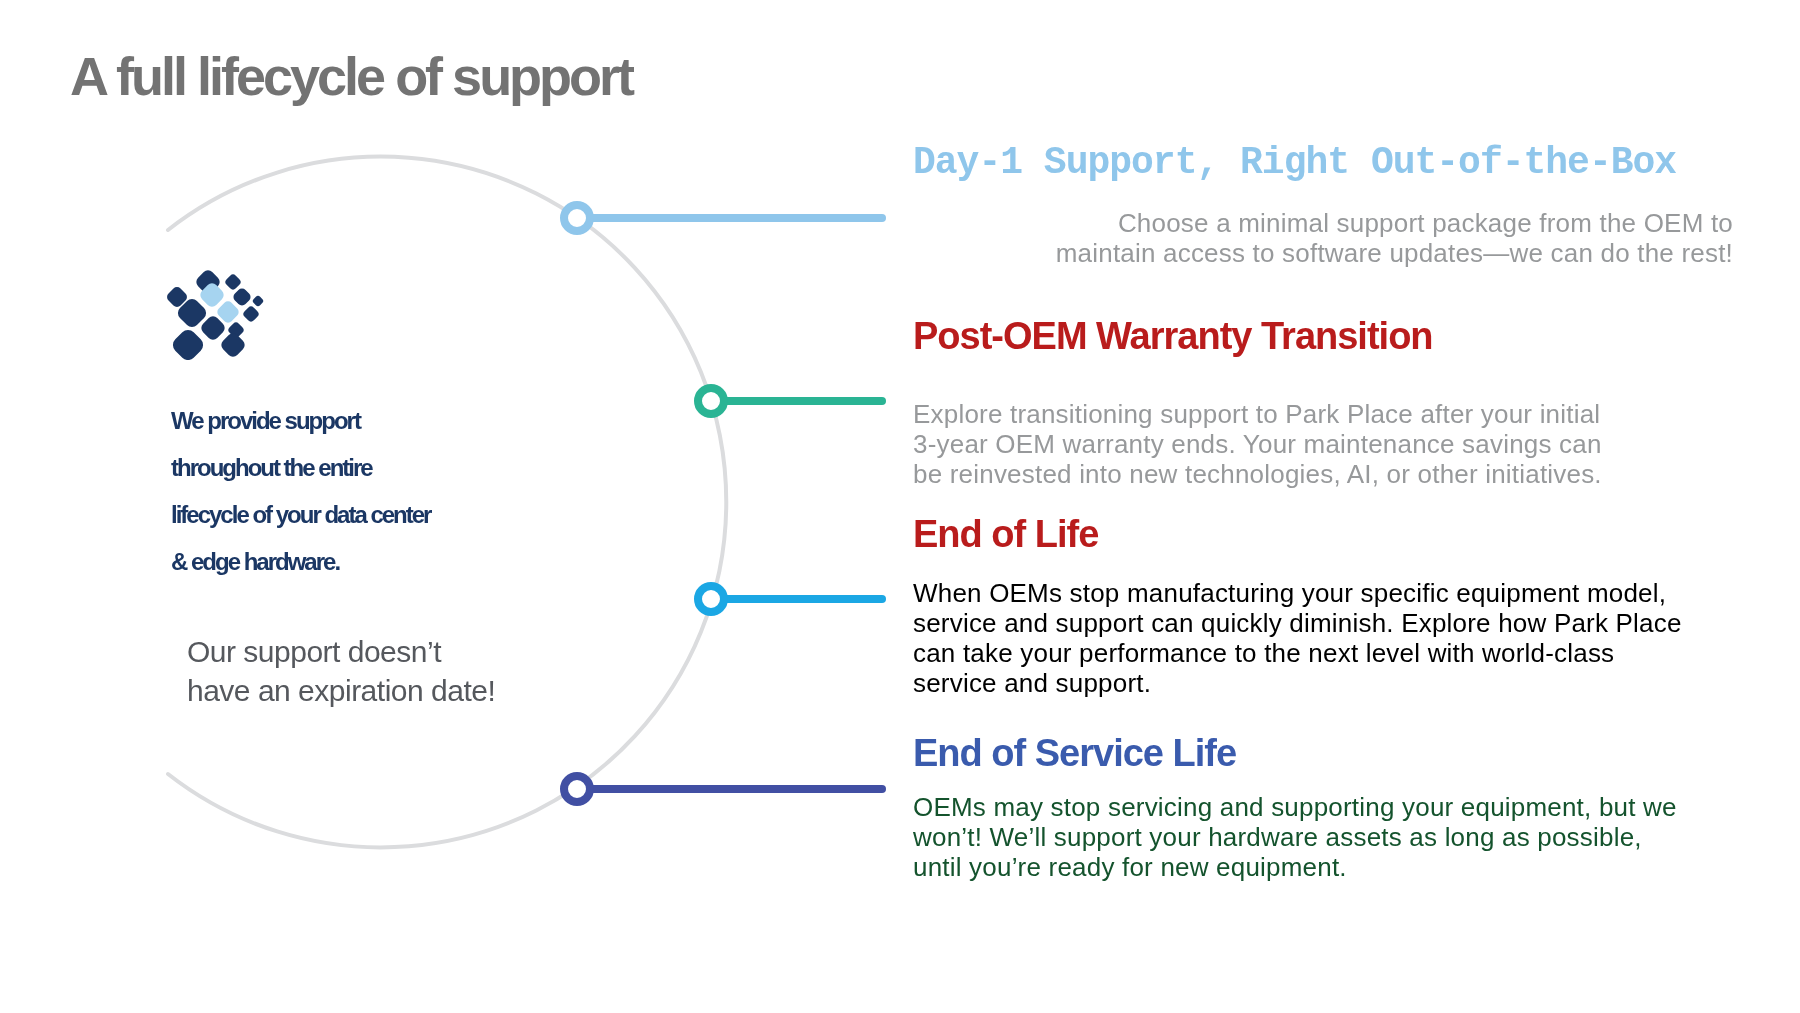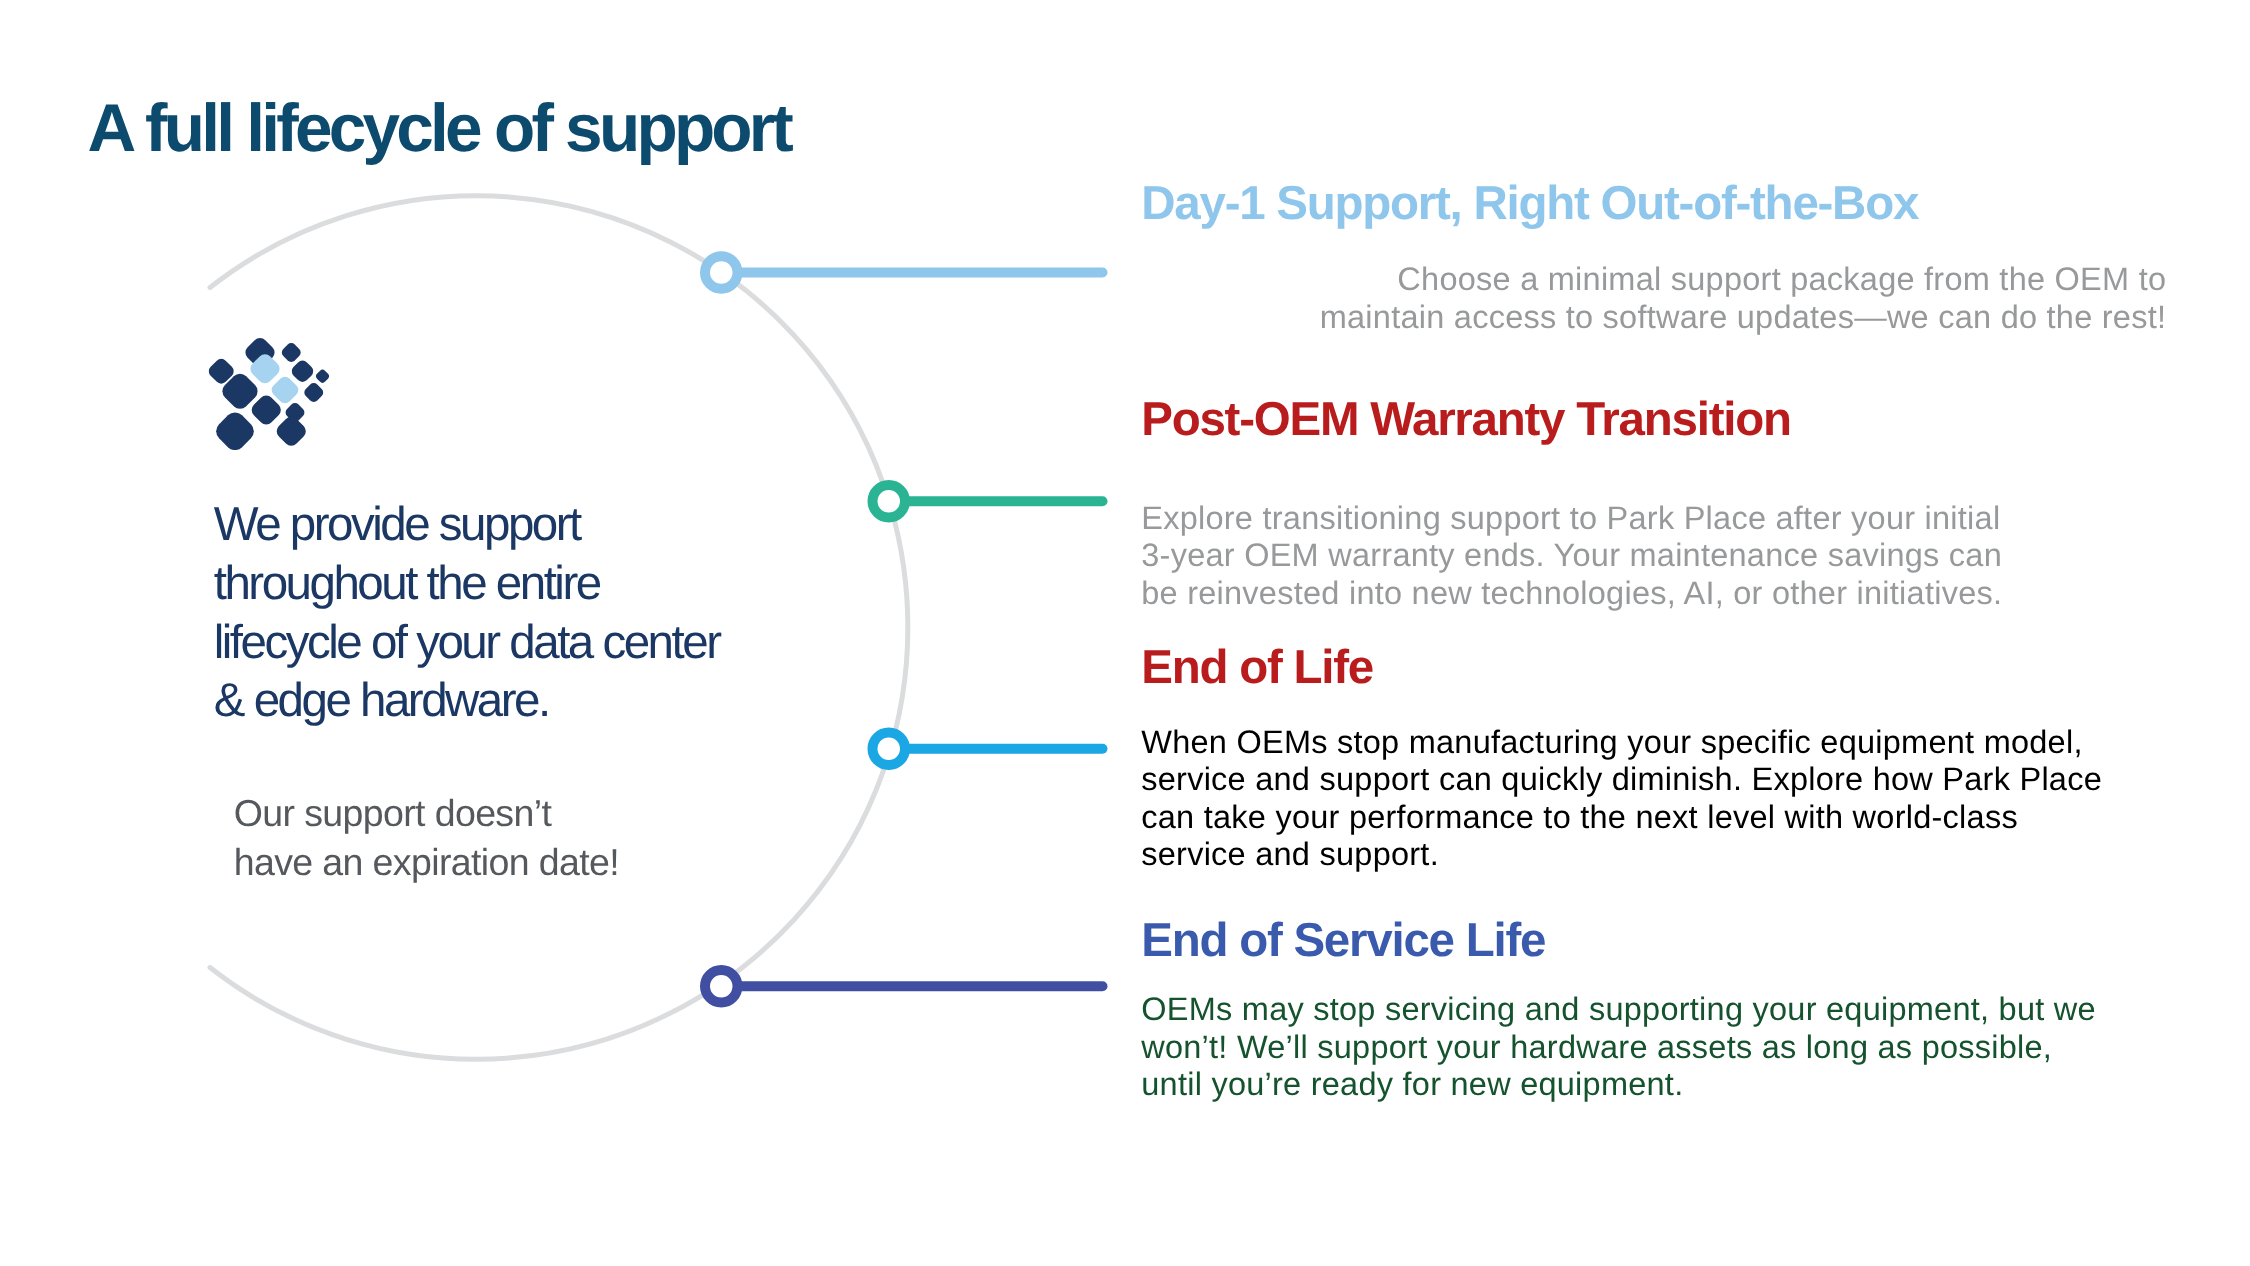--- a/index.html
+++ b/index.html
@@ -40,21 +40,21 @@
   #line-3 { left:711px; top:595px; width:175px; }
   #line-4 { left:577px; top:785px; width:309px; }
 
   
   #logo-svg { left:164px; top:268px; z-index:2; }
   .logo-navy { fill:#1B3764; }
   .logo-blue { fill:#A6D4F0; }
 
   #left-heading {
     left:171px; top:397px; width:560px;
-    font-size:38px; font-weight:normal; line-height:47px; letter-spacing:-2px;
+    font-size:24px; font-weight:bold; line-height:47px; letter-spacing:-2px;
     color:#1B3764; white-space:pre-line; margin:0; z-index:2;
   }
   #left-subtext {
     left:171px; top:616px; width:480px;
     font-size:30px; line-height:39px; letter-spacing:-0.5px;
     color:#55585D; white-space:pre-line; margin:16px; z-index:2;
   }
 
   
   .stage-title {
@@ -72,21 +72,21 @@
   #stage-title-2 { top:315px; }
   #stage-body-2  { top:377px; }
   #stage-title-3 { top:513px; }
   #stage-body-3  { top:578px; }
   #stage-title-4 { top:732px; }
   #stage-body-4  { top:792px; }
 </style>
 </head>
 <body>
 
-<h1 id="page-title" class="abs" style="color: #0c4a6e; margin-top: 27px;">A full lifecycle of support</h1>
+<h1 id="page-title" class="abs" style="color: #737373;">A full lifecycle of support</h1>
 
 <svg id="arc-svg" class="abs" width="1800" height="1013" viewBox="0 0 1800 1013">
   <path d="M 168 230 A 345.4 345.4 0 1 1 168 774" fill="none" stroke="#DBDCDE" stroke-width="4" stroke-linecap="round"></path>
 </svg>
 
 <svg id="logo-svg" class="abs" width="104" height="92" viewBox="0 0 104 92">
   <rect class="logo-navy" x="34" y="4" width="20" height="20" rx="6" transform="rotate(45 44 14)"></rect>
   <rect class="logo-navy" x="62.5" y="7.5" width="13" height="13" rx="4" transform="rotate(45 69 14)"></rect>
   <rect class="logo-navy" x="4.5" y="20.5" width="17" height="17" rx="5" transform="rotate(45 13 29)"></rect>
   <rect class="logo-blue" x="38" y="17" width="20" height="20" rx="6" transform="rotate(45 48 27)"></rect>
@@ -103,21 +103,21 @@
 
 <p id="left-heading" class="abs" style="color: rgb(27, 55, 100);">We provide support
 throughout the entire
 lifecycle of your data center
 &amp; edge hardware.</p>
 <p id="left-subtext" class="abs" style="color: rgb(85, 88, 93);">Our support doesn’t
 have an expiration date!</p>
 
 <span id="node-1" class="abs node" style="border-color: rgb(143, 198, 235);"></span>
 <span id="line-1" class="abs cline" style="background: rgb(143, 198, 235);"></span>
-<h2 id="stage-title-1" class="abs stage-title" style="color: rgb(143, 198, 235);">Day-1 Support, Right Out-of-the-Box</h2>
+<h2 id="stage-title-1" class="abs stage-title" style="color: rgb(143, 198, 235); font-family: Liberation Mono, monospace;">Day-1 Support, Right Out-of-the-Box</h2>
 <p id="stage-body-1" class="abs stage-body" style="color: rgb(151, 153, 155);">Choose a minimal support package from the OEM to
 maintain access to software updates—we can do the rest!</p>
 
 <span id="node-2" class="abs node" style="border-color: rgb(42, 180, 148);"></span>
 <span id="line-2" class="abs cline" style="background: rgb(42, 180, 148);"></span>
 <h2 id="stage-title-2" class="abs stage-title" style="color: #b91c1c;">Post-OEM Warranty Transition</h2>
 <p id="stage-body-2" class="abs stage-body" style="color: rgb(151, 153, 155); margin-top: 22px;">Explore transitioning support to Park Place after your initial
 3-year OEM warranty ends. Your maintenance savings can
 be reinvested into new technologies, AI, or other initiatives.</p>
 

